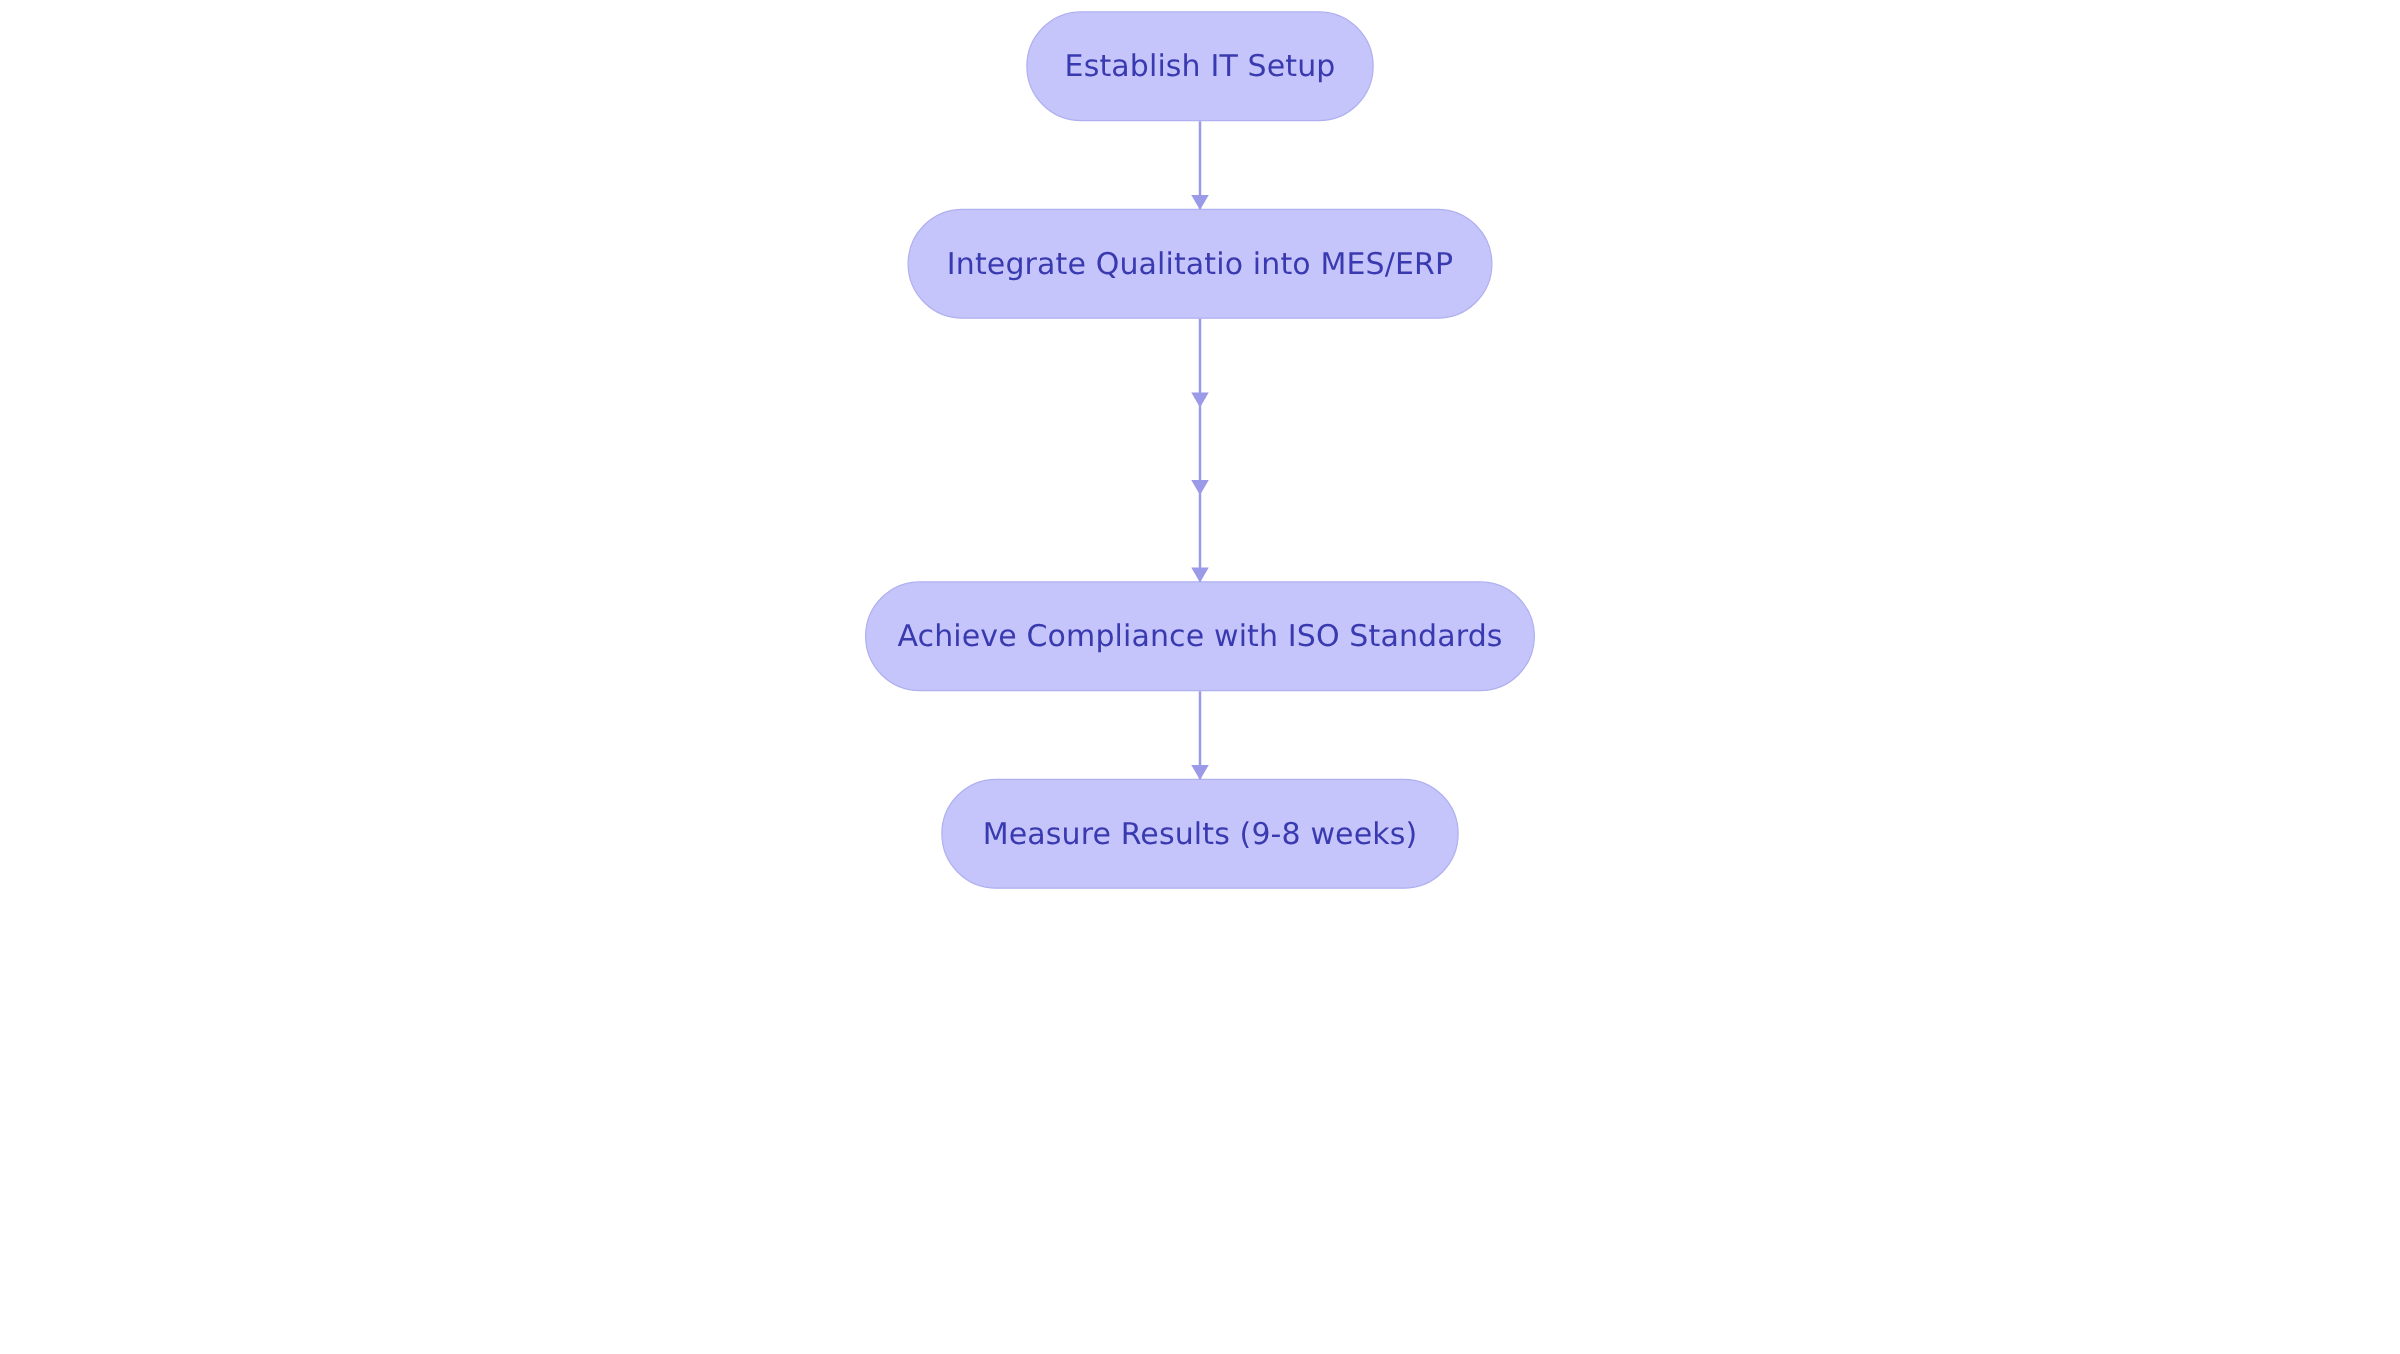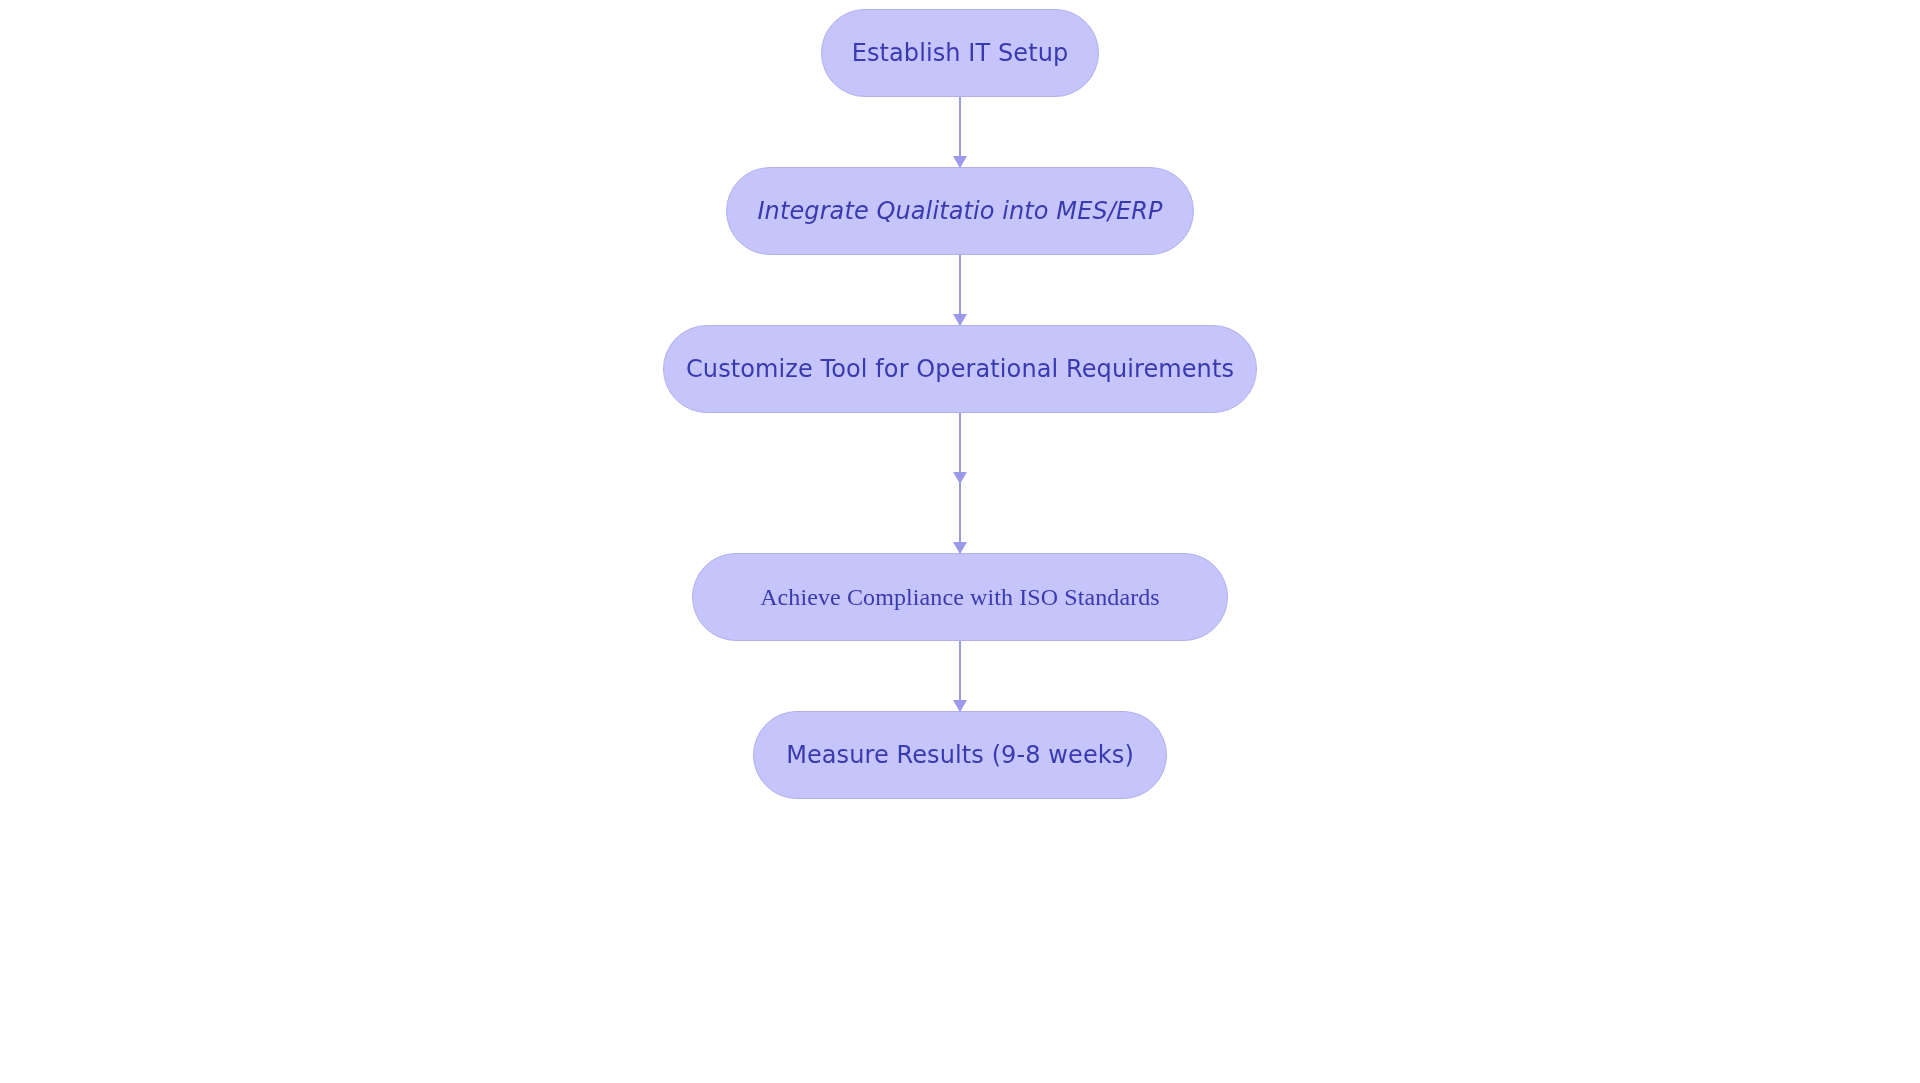--- a/index.html
+++ b/index.html
@@ -66,31 +66,30 @@
 </head>
 <body>
 
 <div class="flow-canvas">
   <div class="flow-column" style="top:9px;">
 
     <div class="node" style="width:278px;">Establish IT Setup</div>
 
     <div class="connector" style="height:70px;"></div>
 
-    <div class="node" style="width:468px;font-style:italic;">Integrate Qualitatio into MES/ERP</div>
-
-    <div class="connector" style="height:70px;"></div>
-
-    <div class="node" style="width:594px;">Customize Tool for Operational Requirements</div>
+    <div class="node" style="width:468px;">Integrate Qualitatio into MES/ERP</div>
 
     <div class="connector" style="height:70px;"></div>
 
 
     <div class="connector" style="height:70px;"></div>
 
-    <div class="node" style="width:536px;font-family:Liberation Serif, serif;">Achieve Compliance with ISO Standards</div>
+
+    <div class="connector" style="height:70px;"></div>
+
+    <div class="node" style="width:536px;">Achieve Compliance with ISO Standards</div>
 
     <div class="connector" style="height:70px;"></div>
 
     <div class="node" style="width:414px;">Measure Results (9-8 weeks)</div>
 
   </div>
 </div>
 
 </body></html>

